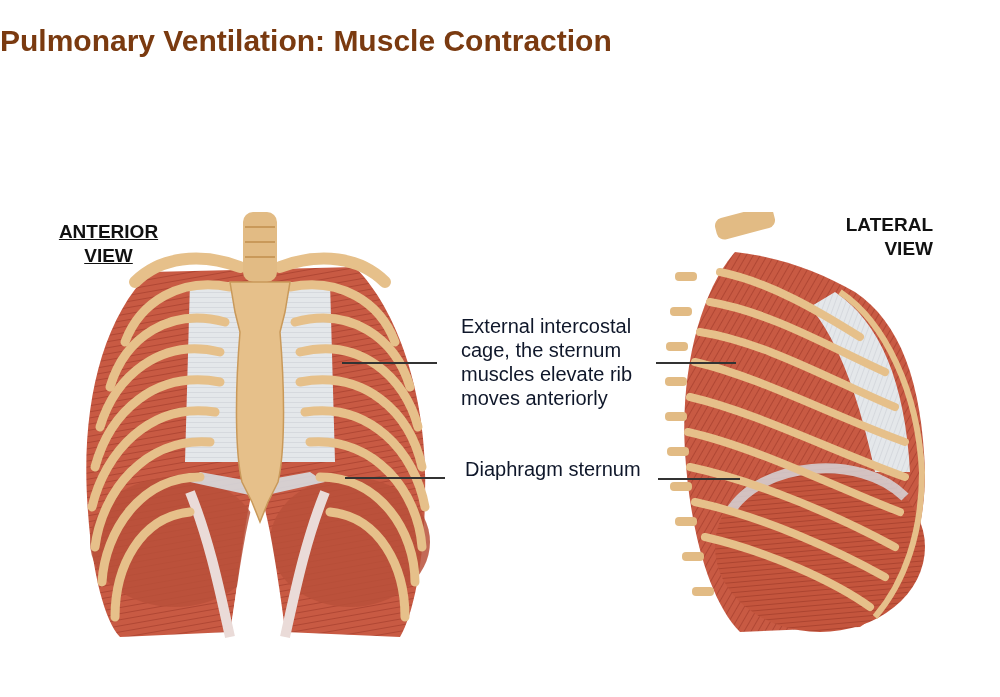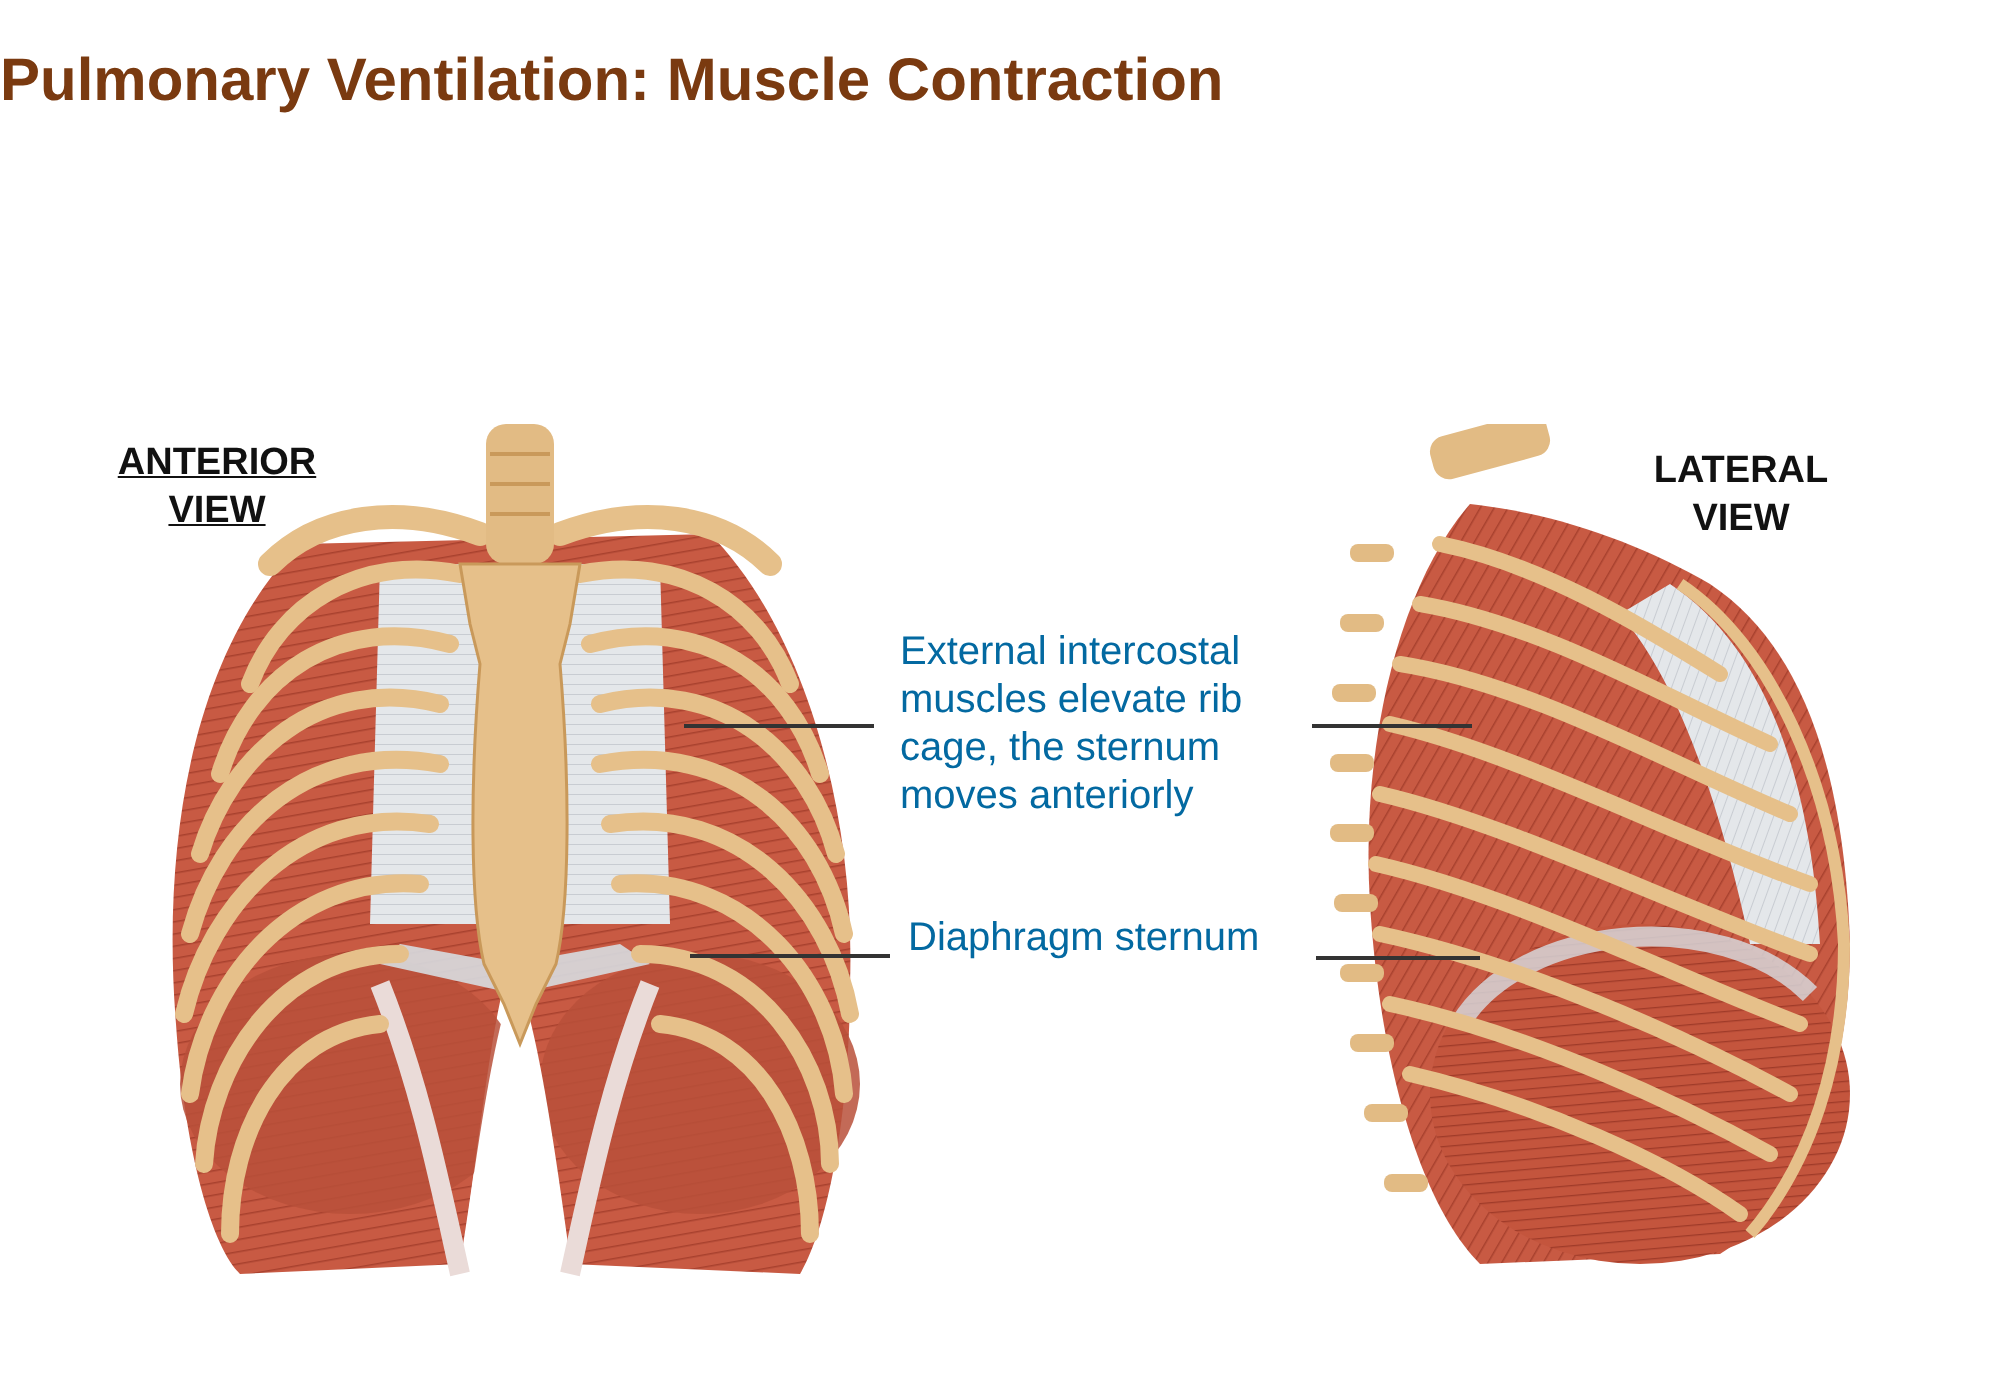--- a/index.html
+++ b/index.html
@@ -1,33 +1,33 @@
 <!DOCTYPE html>
 <html><head>
   <meta charset="utf-8">
   <style>
     html, body { margin: 0; padding: 0; background: #ffffff; }
     body { width: 1000px; height: 697px; position: relative; overflow: hidden; font-family: "Liberation Sans", sans-serif; }
     .title { position: absolute; left: 0; top: 24px; width: 1000px; font-size: 30px; font-weight: bold; color: #7a3a10; letter-spacing: 0px; }
     .view-label { position: absolute; font-size: 19px; font-weight: bold; color: #111; text-align: center; line-height: 24px; }
-    .callout { position: absolute; font-size: 20px; color: #0369a1; line-height: 24px; }
+    .callout { position: absolute; font-size: 20px; color: #0f172a; line-height: 24px; margin-left: 11px; }
     .leader { position: absolute; height: 2px; background: #333; }
     svg.fig { position: absolute; }
   </style>
 </head>
 <body>
 
 <div class="title">Pulmonary Ventilation: Muscle Contraction</div>
 
 <div class="view-label" style="left:46px; top:220px; width:125px;text-decoration:underline;">
   <div>ANTERIOR</div>
   <div>VIEW</div>
 </div>
 
-<div class="view-label" style="left:808px; top:224px; width:125px;">
+<div class="view-label" style="left:808px; top:213px; width:125px;text-align:right;">
   <div>LATERAL</div>
   <div>VIEW</div>
 </div>
 
 <svg class="fig" style="left:80px; top:212px;" width="360" height="440" viewBox="0 0 360 440">
   <defs>
     <pattern id="muscleA" width="6" height="6" patternUnits="userSpaceOnUse" patternTransform="rotate(80)">
       <rect width="6" height="6" fill="#c85a43"></rect>
       <line x1="0" y1="0" x2="0" y2="6" stroke="#a8412e" stroke-width="1.5"></line>
     </pattern>
@@ -134,22 +134,22 @@
     <rect x="15" y="305" width="22" height="9" rx="4"></rect>
     <rect x="22" y="340" width="22" height="9" rx="4"></rect>
     <rect x="32" y="375" width="22" height="9" rx="4"></rect>
   </g>
 </svg>
 
 <div class="leader" style="left:342px; top:362px; width:95px;"></div>
 <div class="leader" style="left:656px; top:362px; width:80px;"></div>
 <div class="callout" style="left:450px; top:314px;">
   <div>External intercostal</div>
+  <div>cage, the sternum</div>
   <div>muscles elevate rib</div>
-  <div>cage, the sternum</div>
   <div>moves anteriorly</div>
 </div>
 
 <div class="leader" style="left:345px; top:477px; width:100px;"></div>
 <div class="leader" style="left:658px; top:478px; width:82px;"></div>
 <div class="callout" style="left:454px; top:457px;">
   <div>Diaphragm sternum</div>
 </div>
 
 </body></html>

